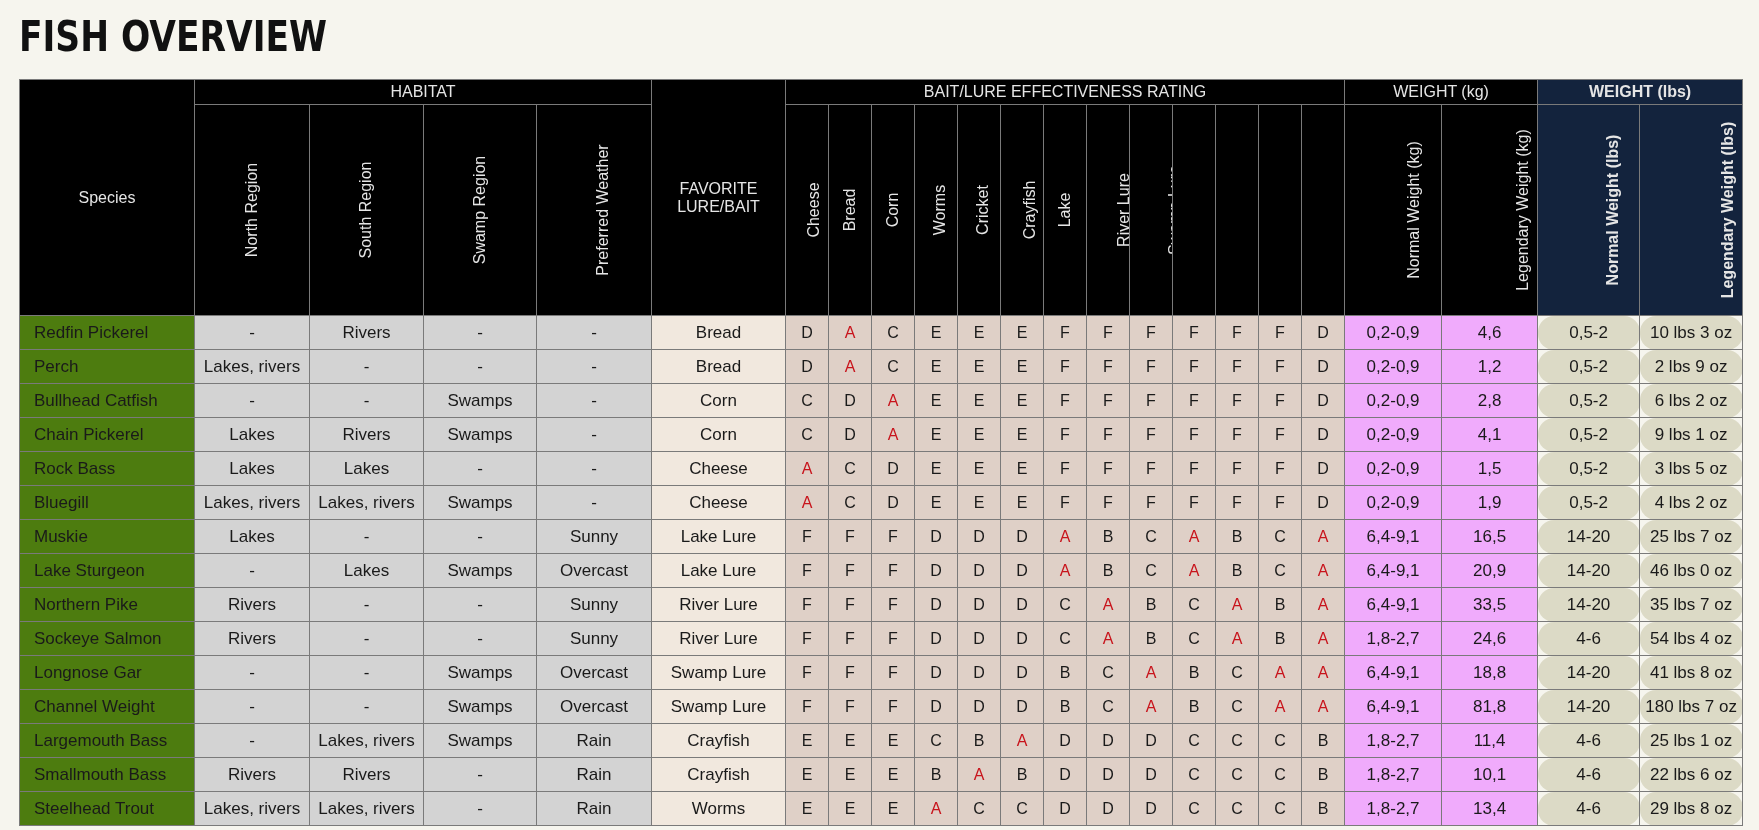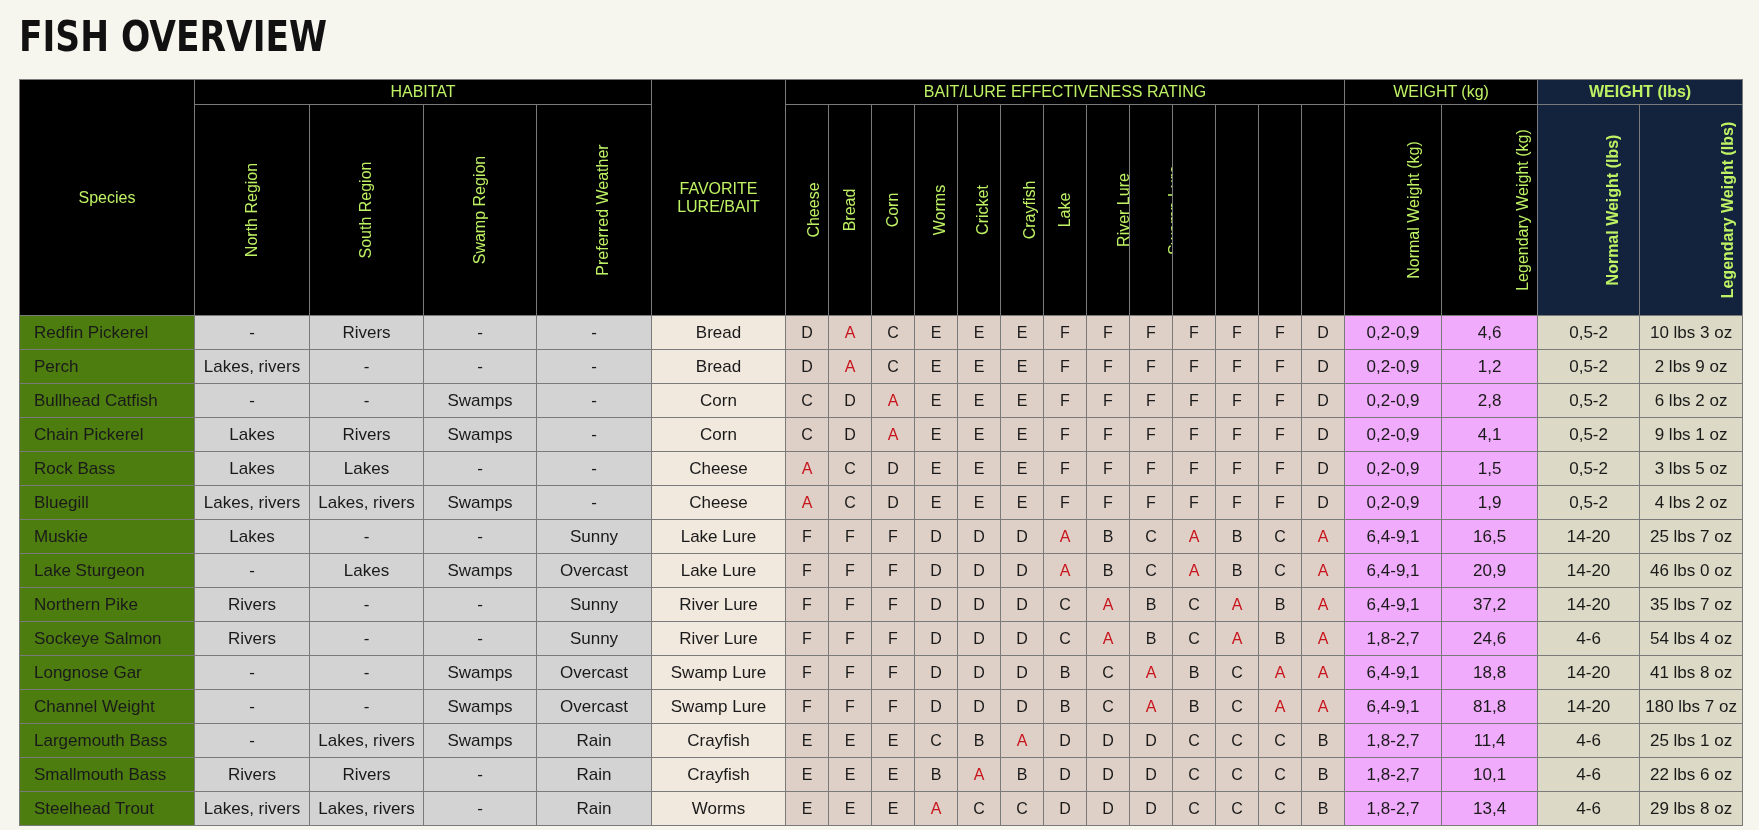--- a/index.html
+++ b/index.html
@@ -1,32 +1,32 @@
 <!DOCTYPE html>
 <html><head>
 <meta charset="utf-8">
 <style>
   html,body{margin:0;padding:0;}
   body{width:1759px;height:830px;background:#f6f5ee;position:relative;overflow:hidden;font-family:"Liberation Sans",sans-serif;}
   .title{position:absolute;left:19px;top:12px;font-family:"DejaVu Sans",sans-serif;font-weight:bold;font-size:42px;letter-spacing:0px;color:#111;transform:scaleX(0.82);transform-origin:left top;line-height:50px;}
   table{position:absolute;left:19px;top:79px;border-collapse:collapse;table-layout:fixed;width:1723px;}
   th,td{border:1px solid #7a7a7a;padding:0;text-align:center;overflow:hidden;white-space:nowrap;}
-  th{background:#000;color:#bef264;font-weight:normal;font-size:16px;}
+  th{background:#000;color:#e5e5e5;font-weight:normal;font-size:16px;}
   th.grp{height:24px;}
   th.blue{background:#13233d;font-weight:bold;}
   .vert{height:210px;}
   .vert span{display:inline-block;transform:rotate(-90deg);white-space:nowrap;font-size:16px;line-height:18px;}
   td{height:33px;font-size:17px;color:#1a1a1a;}
   td.species{text-align:left;padding-left:14px;background:#4d7c0f;}
   td.hab{background:#d3d3d3;}
   td.fav{background:#f1e8de;}
   td.bait{background:#dfd0c7;font-size:16px;}
   td.bait.a{color:#c8141c;}
   td.kg{background:#f0abfc;}
-  td.lbs{background:#dcdac6;}
+  td.lbs{background:#dcdac6;border-radius:16px;}
 </style>
 </head>
 <body>
 
 <div class="title">FISH OVERVIEW</div>
 
 <table>
   <colgroup>
     <col style="width:175px">
     <col style="width:115px">
@@ -300,21 +300,21 @@
         <td class="bait">D</td>
         <td class="bait">D</td>
         <td class="bait">C</td>
         <td class="bait a">A</td>
         <td class="bait">B</td>
         <td class="bait">C</td>
         <td class="bait a">A</td>
         <td class="bait">B</td>
         <td class="bait a">A</td>
         <td class="kg">6,4-9,1</td>
-        <td class="kg">37,2</td>
+        <td class="kg">33,5</td>
         <td class="lbs">14-20</td>
         <td class="lbs">35 lbs 7 oz</td>
       </tr>
       <tr>
         <td class="species">Sockeye Salmon</td>
         <td class="hab">Rivers</td>
         <td class="hab">-</td>
         <td class="hab">-</td>
         <td class="hab">Sunny</td>
         <td class="fav">River Lure</td>

